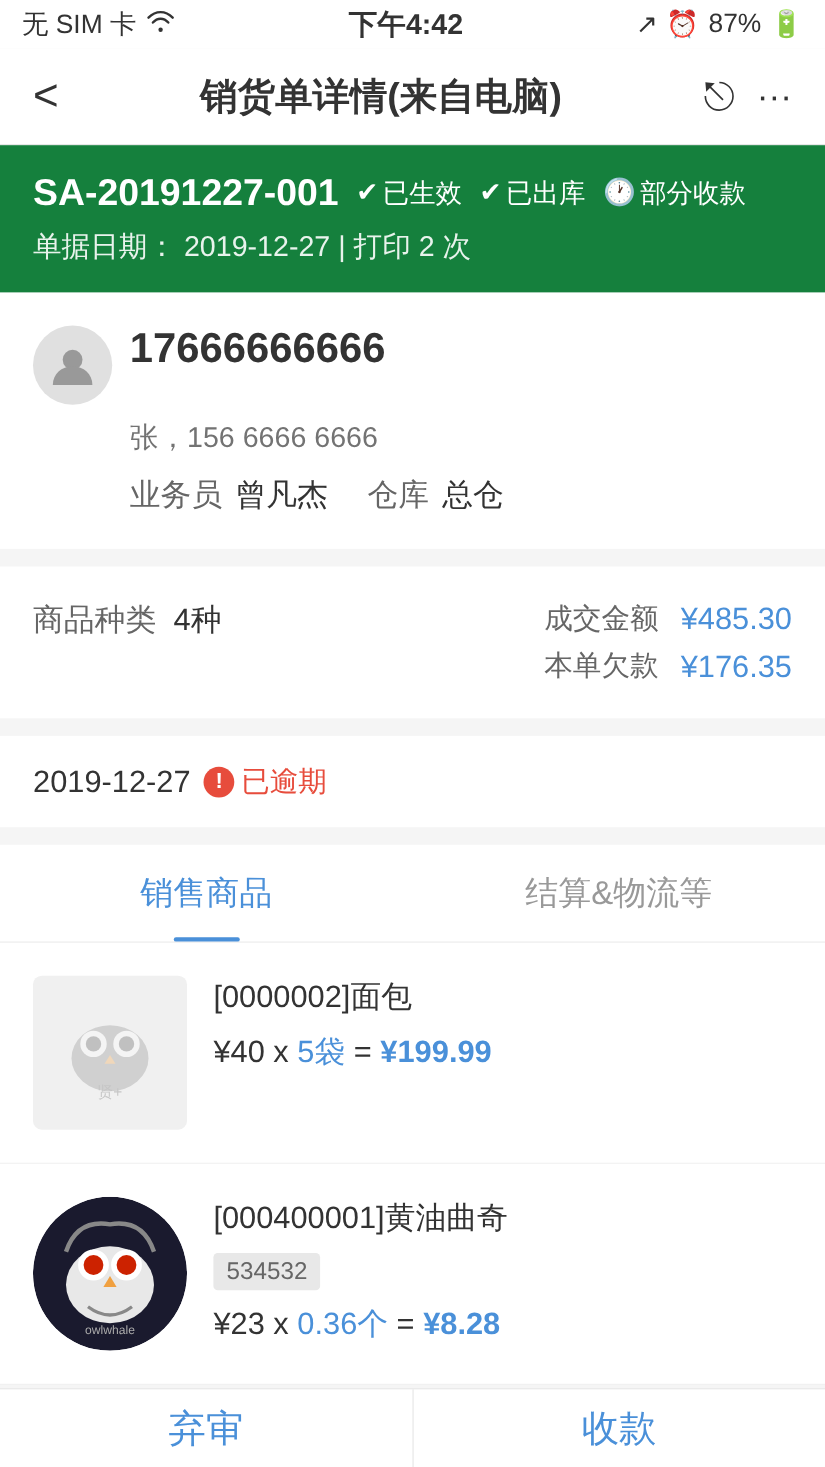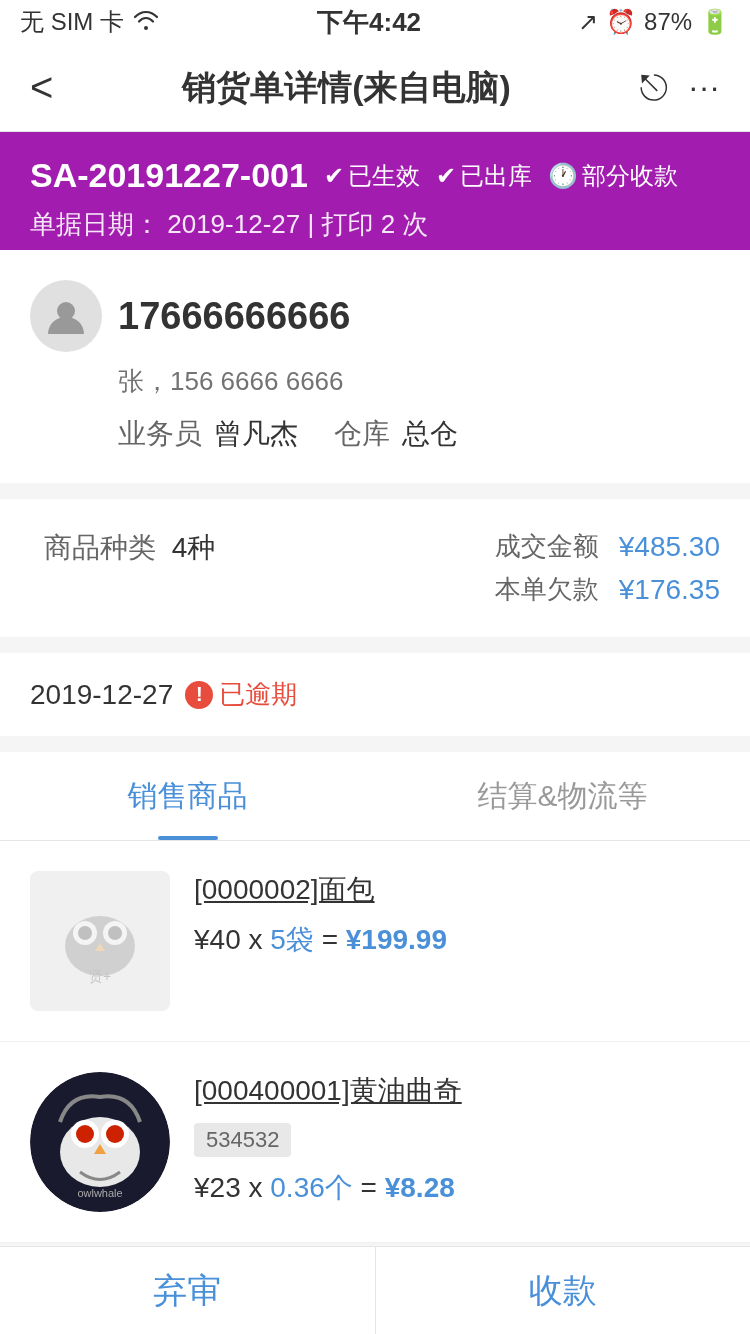--- a/index.html
+++ b/index.html
@@ -41,22 +41,22 @@
     .nav-title {
       font-size: 34px;
       font-weight: 600;
       color: #333;
       text-align: right;
     }
     .nav-actions { display: flex; align-items: center; gap: 20px; }
 
     
     .order-banner {
-      background: #a21caf;
-      padding: 24px 30px 8px;
+      background: #15803d;
+      padding: 24px 30px 24px;
       color: #fff;
     }
     .order-id-row {
       display: flex;
       align-items: center;
       gap: 16px;
       margin-bottom: 12px;
     }
     .order-id {
       font-size: 34px;
@@ -76,21 +76,21 @@
     }
 
     
     .customer-section {
       background: #fff;
       padding: 30px;
       margin-bottom: 16px;
     }
     .customer-top {
       display: flex;
-      align-items: center;
+      align-items: flex-start;
       gap: 16px;
       margin-bottom: 12px;
     }
     .avatar {
       width: 72px;
       height: 72px;
       border-radius: 50%;
       background: #e0e0e0;
       display: flex;
       align-items: center;
@@ -124,21 +124,21 @@
 
     
     .stats-section {
       background: #fff;
       padding: 30px;
       display: flex;
       justify-content: space-between;
       margin-bottom: 16px;
     }
     .stats-left { font-size: 28px; color: #333; }
-    .stats-left .label { color: #666; margin-right: 8px; margin-left: 14px; }
+    .stats-left .label { color: #666; margin-right: 8px; }
     .stats-right {
       display: flex;
       flex-direction: column;
       align-items: flex-end;
       gap: 8px;
     }
     .stat-row {
       display: flex;
       gap: 20px;
       align-items: center;
@@ -240,21 +240,20 @@
     }
     .product-thumb-2 {
       border-radius: 50%;
       overflow: hidden;
     }
     .product-info { flex: 1; }
     .product-name {
       font-size: 28px;
       color: #333;
       margin-bottom: 12px;
-      text-decoration: underline;
     }
     .product-tag {
       display: inline-block;
       background: #e8e8e8;
       color: #666;
       font-size: 22px;
       padding: 4px 12px;
       border-radius: 4px;
       margin-bottom: 12px;
     }
@@ -264,21 +263,21 @@
     }
     .product-price .qty { color: #4A90D9; }
     .product-price .total { color: #4A90D9; font-weight: 600; margin-top: 42px; }
 
     
     .bottom-bar {
       position: fixed;
       bottom: 0;
       left: 0;
       width: 750px;
-      height: 88px;
+      height: 72px;
       background: #fff;
       border-top: 1px solid #e5e5e5;
       display: flex;
     }
     .bottom-btn {
       flex: 1;
       display: flex;
       align-items: center;
       justify-content: center;
       font-size: 34px;

